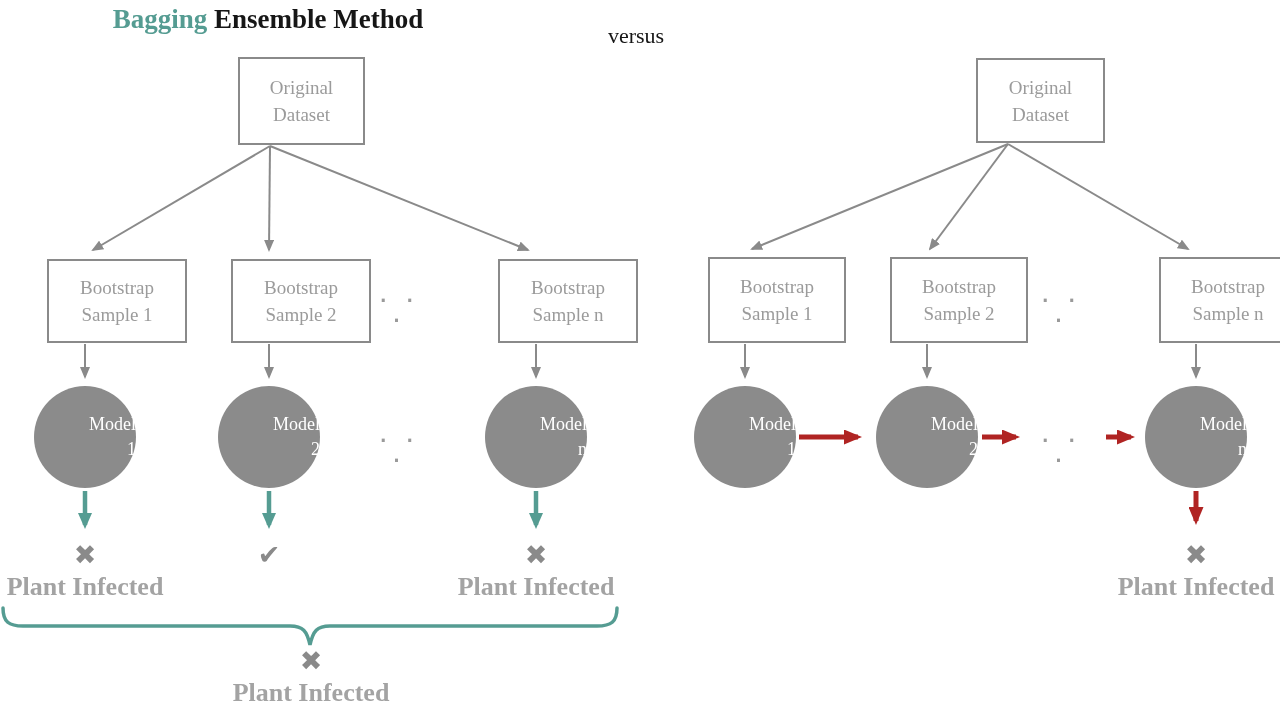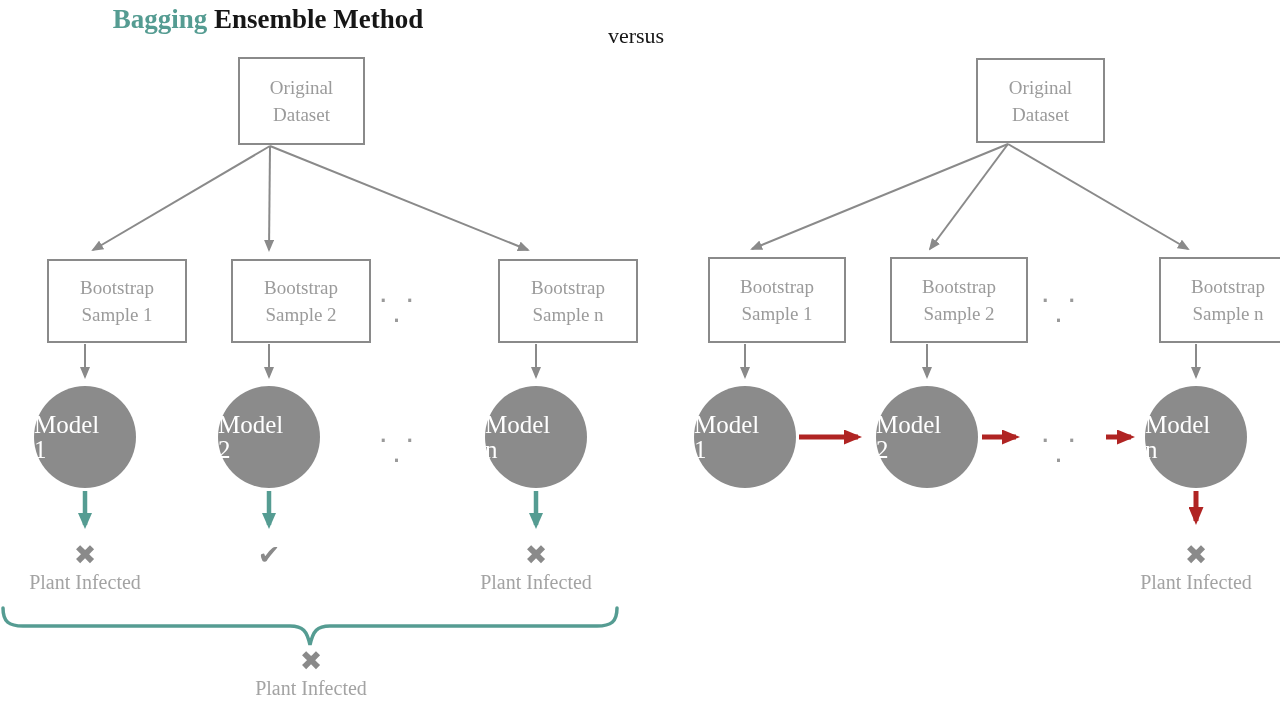--- a/index.html
+++ b/index.html
@@ -24,29 +24,29 @@
   .t{stroke:var(--teal);stroke-width:4.5;fill:none;}
   .r{stroke:var(--red);stroke-width:5;fill:none;}
   .brace{stroke:var(--teal);stroke-width:3.5;fill:none;stroke-linecap:round;}
   .fg{fill:var(--line-gray);} .ft{fill:var(--teal);} .fr{fill:var(--red);}
 
   .box{position:absolute;border:2px solid var(--line-gray);background:var(--white);
        color:var(--text-gray);font-size:19px;line-height:27px;text-align:center;
        display:flex;flex-direction:column;align-items:center;justify-content:center;margin-left:32px;}
   .box span{display:block;}
   .circle{position:absolute;width:102px;height:102px;border-radius:50%;
-          background:var(--node-gray);color:var(--white);font-size:25px;line-height:25px;
-          text-align:center;display:flex;flex-direction:column;align-items:flex-start;justify-content:center;}
+          background:var(--node-gray);color:var(--white);font-size:18px;line-height:25px;
+          text-align:center;display:flex;flex-direction:column;align-items:flex-end;justify-content:center;}
   .dots{position:absolute;width:64px;text-align:center;color:var(--dots-gray);
         font-size:17px;font-weight:700;letter-spacing:7px;font-family:"DejaVu Sans",sans-serif;}
 
   .result{position:absolute;width:170px;text-align:center;}
   .mark{font-size:27px;line-height:30px;color:var(--icon-gray);
         font-family:"DejaVu Sans",sans-serif;}
-  .rlabel{font-size:20px;color:var(--label-gray);line-height:24px;}
+  .rlabel{margin-top:5px;font-size:26px;color:var(--label-gray);line-height:24px;font-weight:bold;}
 
   
   .t-left{left:0;width:536px;} .t-right{left:761px;width:500px;}
   .ds-l{left:206px;top:57px;width:127px;height:88px;}
   .ds-r{left:944px;top:58px;width:129px;height:85px;}
   .bs-l1{left:15px;top:259px;width:140px;height:84px;}
   .bs-l2{left:199px;top:259px;width:140px;height:84px;}
   .bs-ln{left:466px;top:259px;width:140px;height:84px;}
   .bs-r1{left:676px;top:257px;width:138px;height:86px;}
   .bs-r2{left:858px;top:257px;width:138px;height:86px;}

